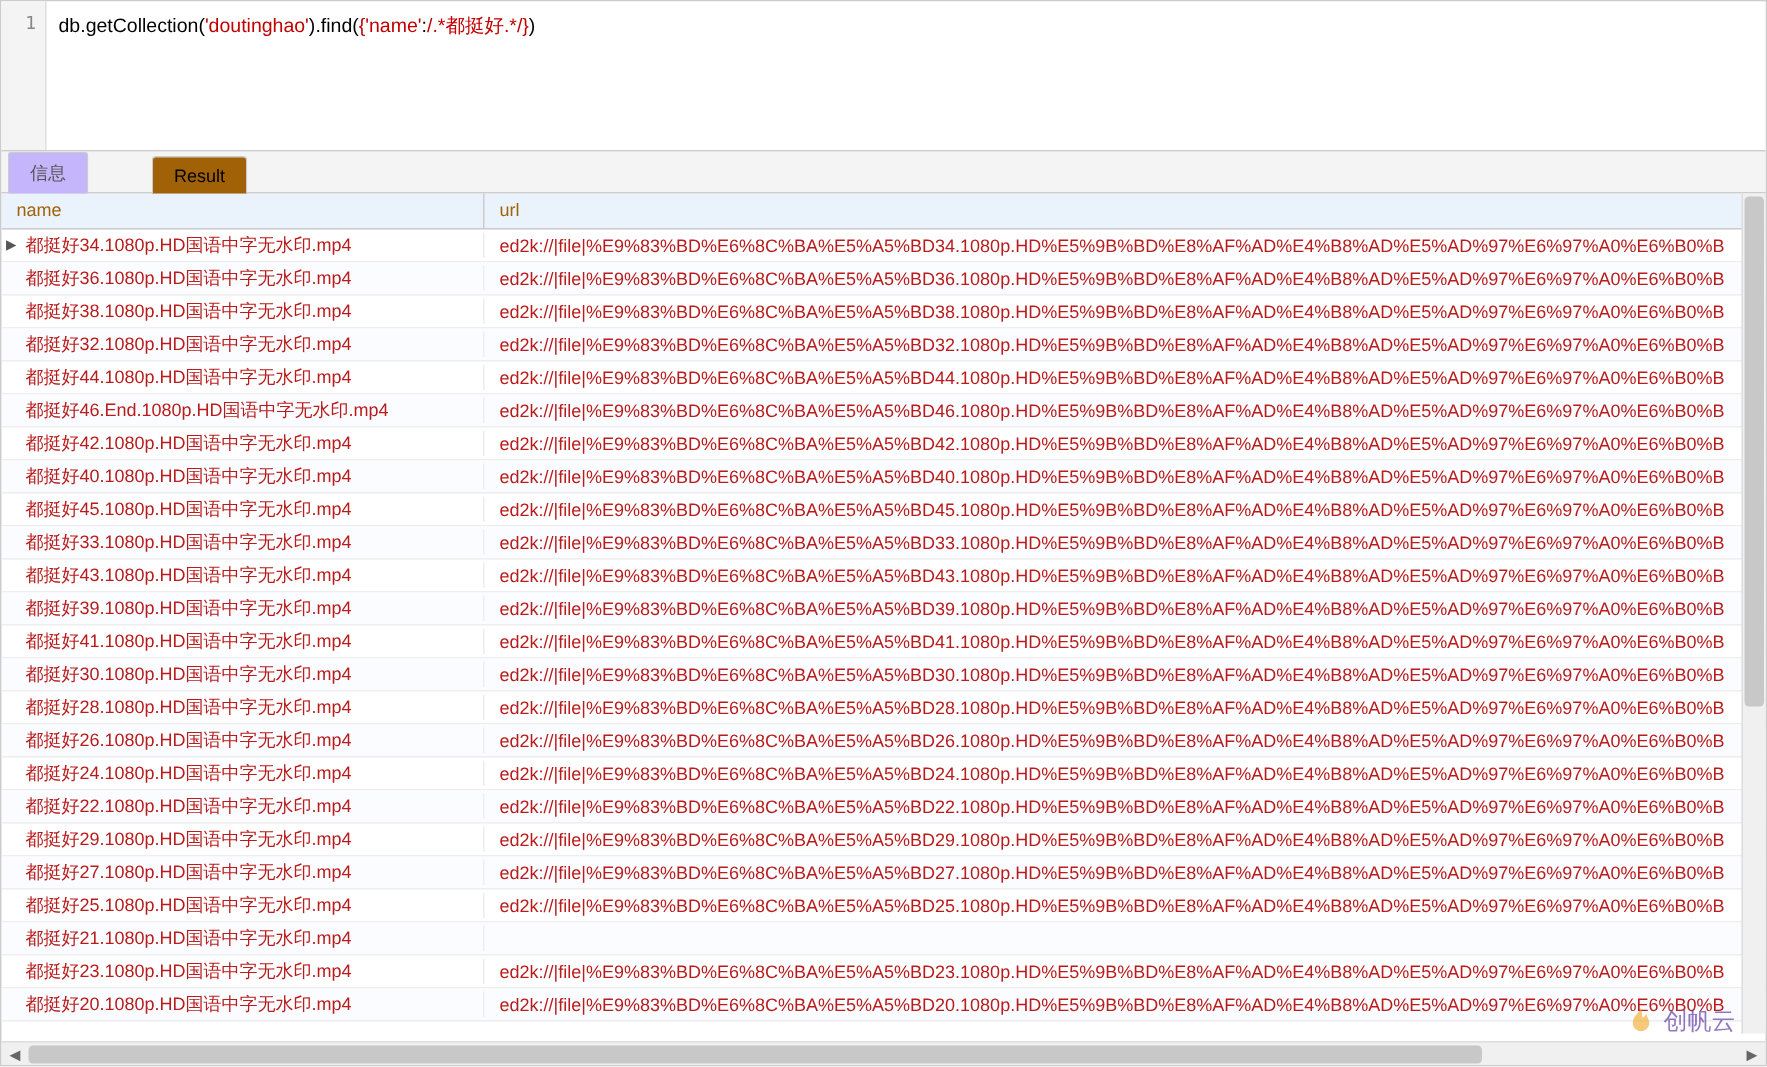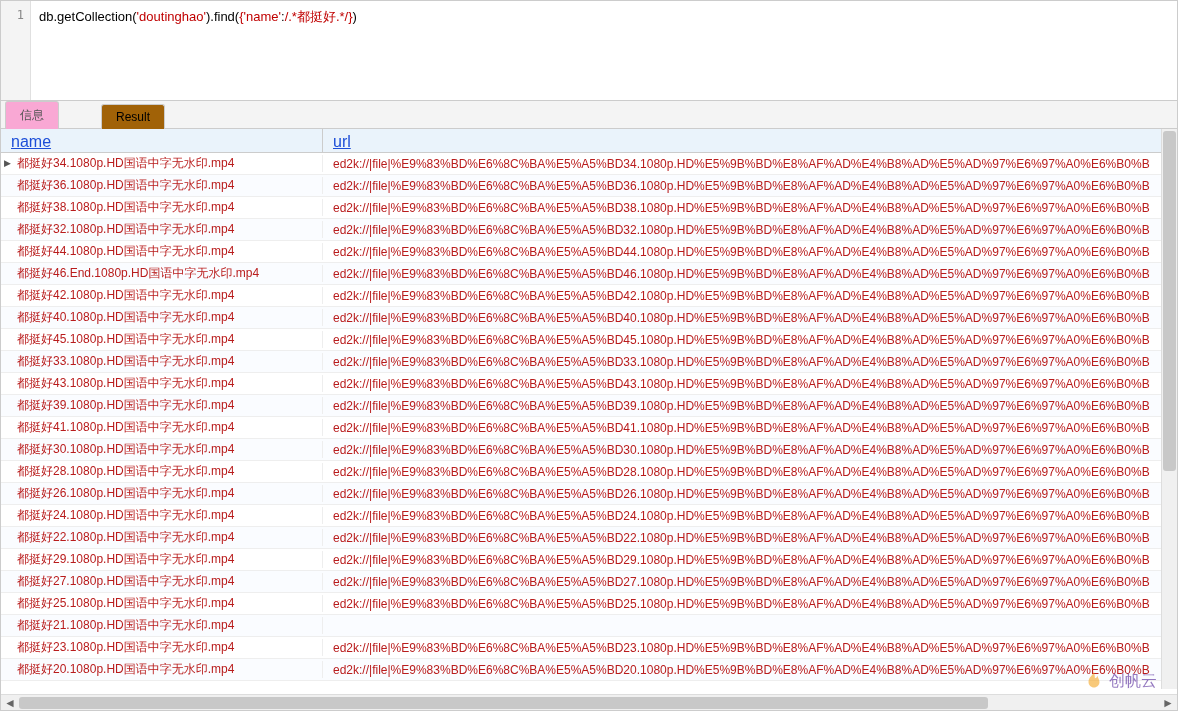--- a/index.html
+++ b/index.html
@@ -4,25 +4,25 @@
 <style>
 * { margin:0; padding:0; box-sizing:border-box; }
 body { font-family:"Microsoft YaHei",Tahoma,Arial,sans-serif; background:#fff; font-size:12px; color:#333; overflow:hidden; }
 .root { width:1178px; height:711px; border:1px solid #ccc; display:flex; flex-direction:column; position:relative; }
 .editor { height:100px; background:#fff; position:relative; border-bottom:1px solid #ccc; }
 .gutter { position:absolute; left:0; top:0; width:30px; height:100%; background:#f4f4f4; border-right:1px solid #e0e0e0; text-align:right; padding:7px 6px 0 0; color:#888; font-family:Consolas,monospace; font-size:12px; }
 .code { position:absolute; left:38px; top:7px; font-family:Liberation Sans, sans-serif; font-size:13px; white-space:pre; }
 .tok-id{color:#000}.tok-dot{color:#000}.tok-fn{color:#000}.tok-par{color:#000}
 .tok-str{color:#c00000}.tok-brc{color:#c00000}.tok-rx{color:#c00000}
 .tabs { height:28px; display:flex; align-items:flex-end; background:#f4f4f4; border-bottom:1px solid #ccc; padding-left:4px; }
-.tab { padding:5px 14px; border:1px solid #ccc; border-bottom:none; margin-right:2px; background:#f9a8d4; color:#555; border-top-left-radius:3px; border-top-right-radius:3px; position:relative; top:1px; }
+.tab { padding:5px 14px; border:1px solid #ccc; border-bottom:none; margin-right:2px; background:#c4b5fd; color:#555; border-top-left-radius:3px; border-top-right-radius:3px; position:relative; top:1px; }
 .tab.active { background:#a16207; color:#000;margin-left:40px; }
 .grid { flex:1; display:flex; flex-direction:column; overflow:hidden; }
 .grid-head { display:flex; background:#eaf3fb; border-bottom:1px solid #ccc; height:24px; }
-.gh { padding:4px 10px; border-right:1px solid #ccc; color:#1d4ed8; font-size:16px;text-decoration:underline; }
+.gh { padding:4px 10px; border-right:1px solid #ccc; color:#a16207; font-size:12px; }
 .gh.name { width:322px; }
 .gh.url{ flex:1 }
 .grid-body { flex:1; overflow:hidden; position:relative; }
 .row { display:flex; height:22px; align-items:center; border-bottom:1px solid #eee; }
 .row.alt { background:#fafcff; }
 .cell { padding:0 10px; border-right:1px solid #eee; white-space:nowrap; overflow:hidden; font-size:12px; color:#b91c1c; }
 .cell.name { width:322px; position:relative; padding-left:16px; }
 .cell.url { flex:1; }
 .row.first .cell.name::before { content:"▶"; position:absolute; left:3px; top:3px; font-size:9px; color:#555; }
 .vscroll { position:absolute; right:0; top:128px; width:16px; height:560px; background:#f0f0f0; border-left:1px solid #ddd; }

